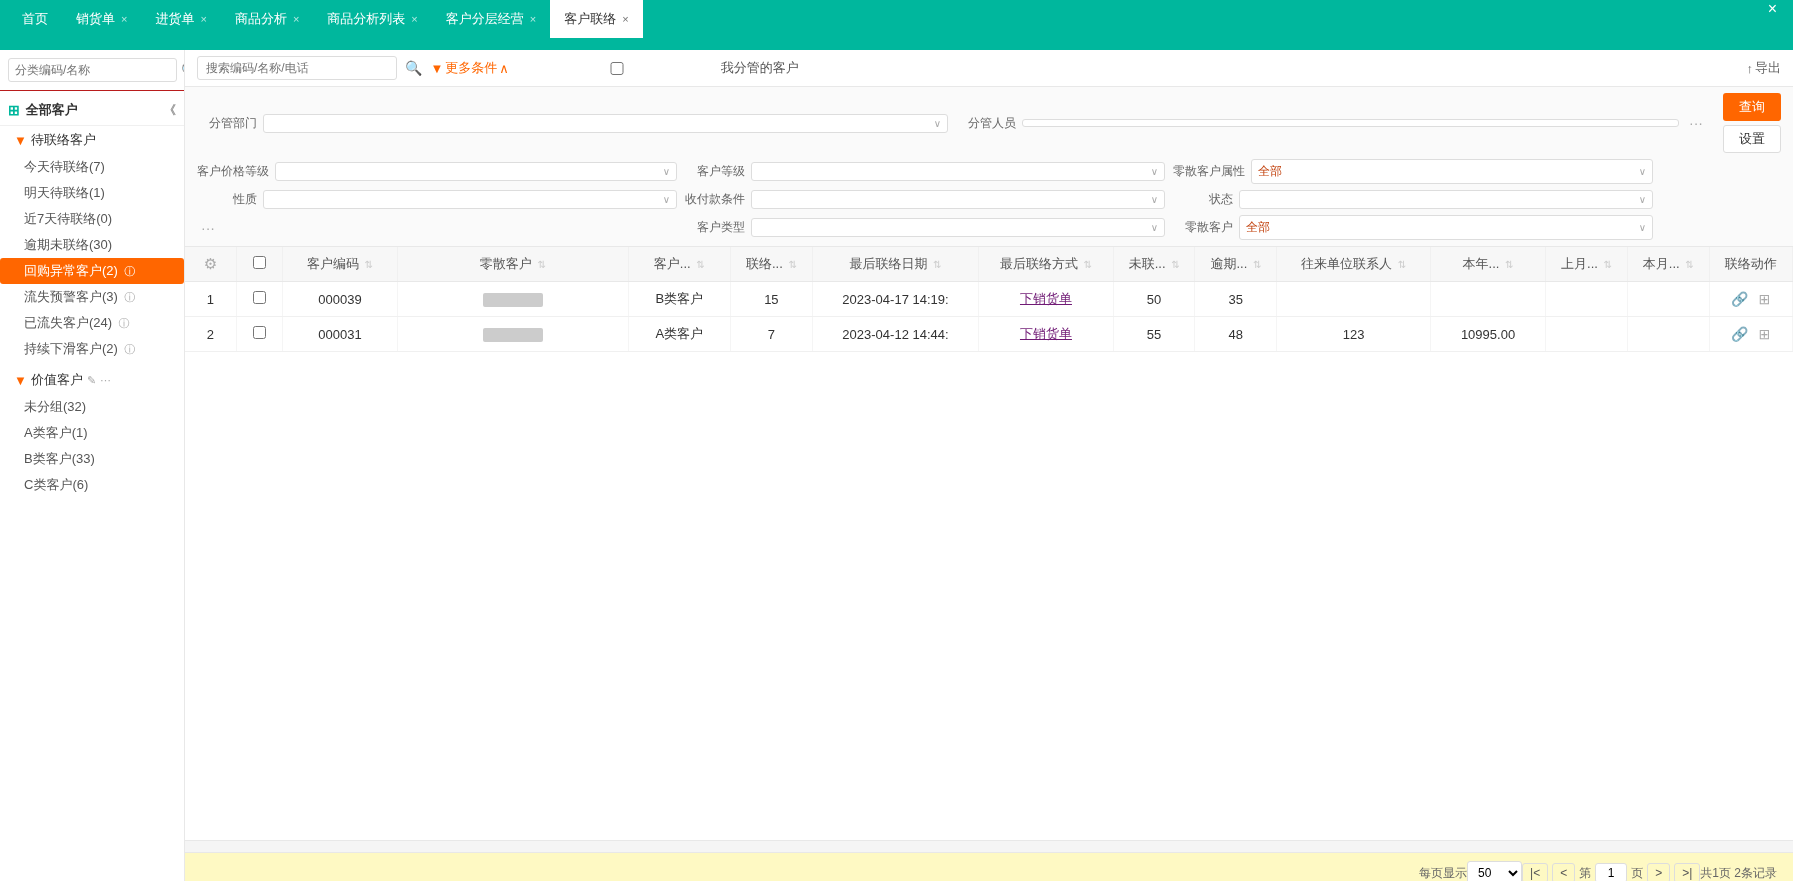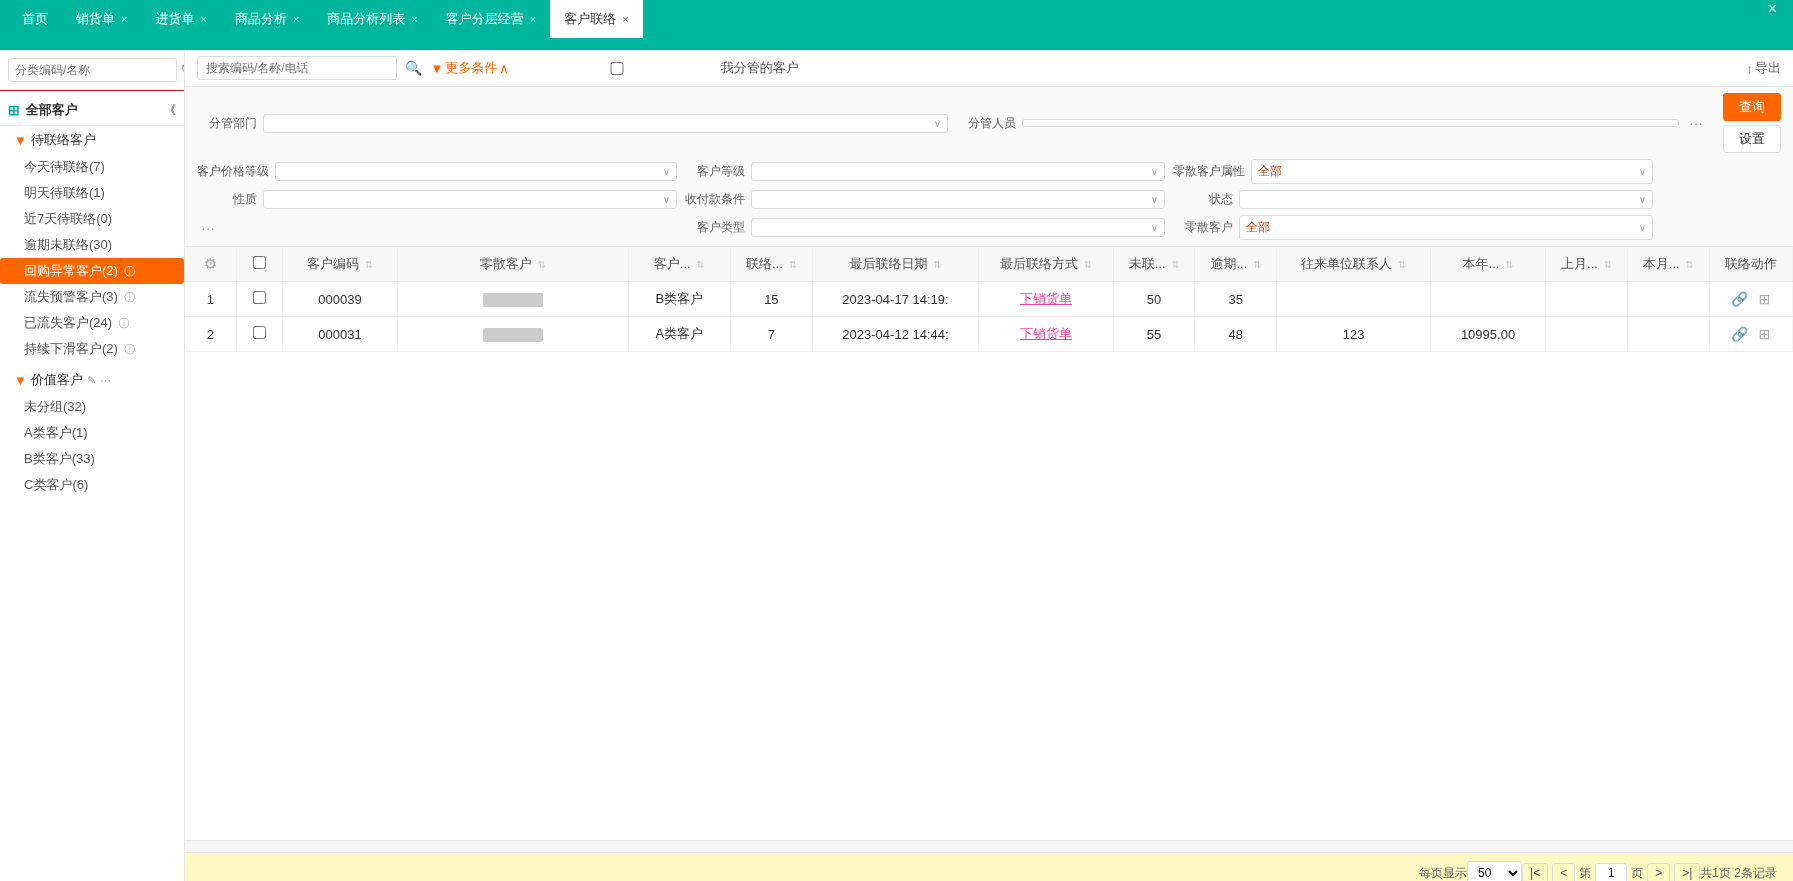--- a/index.html
+++ b/index.html
@@ -178,21 +178,21 @@
     .col-contact { width: 60px; }
     .col-date { width: 130px; }
     .col-way { width: 90px; }
     .col-uncontact { width: 60px; }
     .col-overdue { width: 60px; }
     .col-contacts { width: 120px; }
     .col-thisyear { width: 90px; }
     .col-lastmonth { width: 60px; }
     .col-thismonth { width: 60px; }
     .col-actions { width: 60px; }
-    .link-text { color: #ec4899; text-decoration: underline; cursor: pointer; }
+    .link-text { color: #701a75; text-decoration: underline; cursor: pointer; }
     .action-icon { color: #aaa; cursor: pointer; font-size: 14px; margin: 0 3px; }
     .name-blur {
       display: inline-block; background: #ccc; border-radius: 2px;
       width: 60px; height: 14px; vertical-align: middle;
     }
     .settings-gear { color: #aaa; cursor: pointer; font-size: 15px; }
 
     
     .pagination-bar {
       background: #fef9c3; border-top: 1px solid #e8e8e8;

